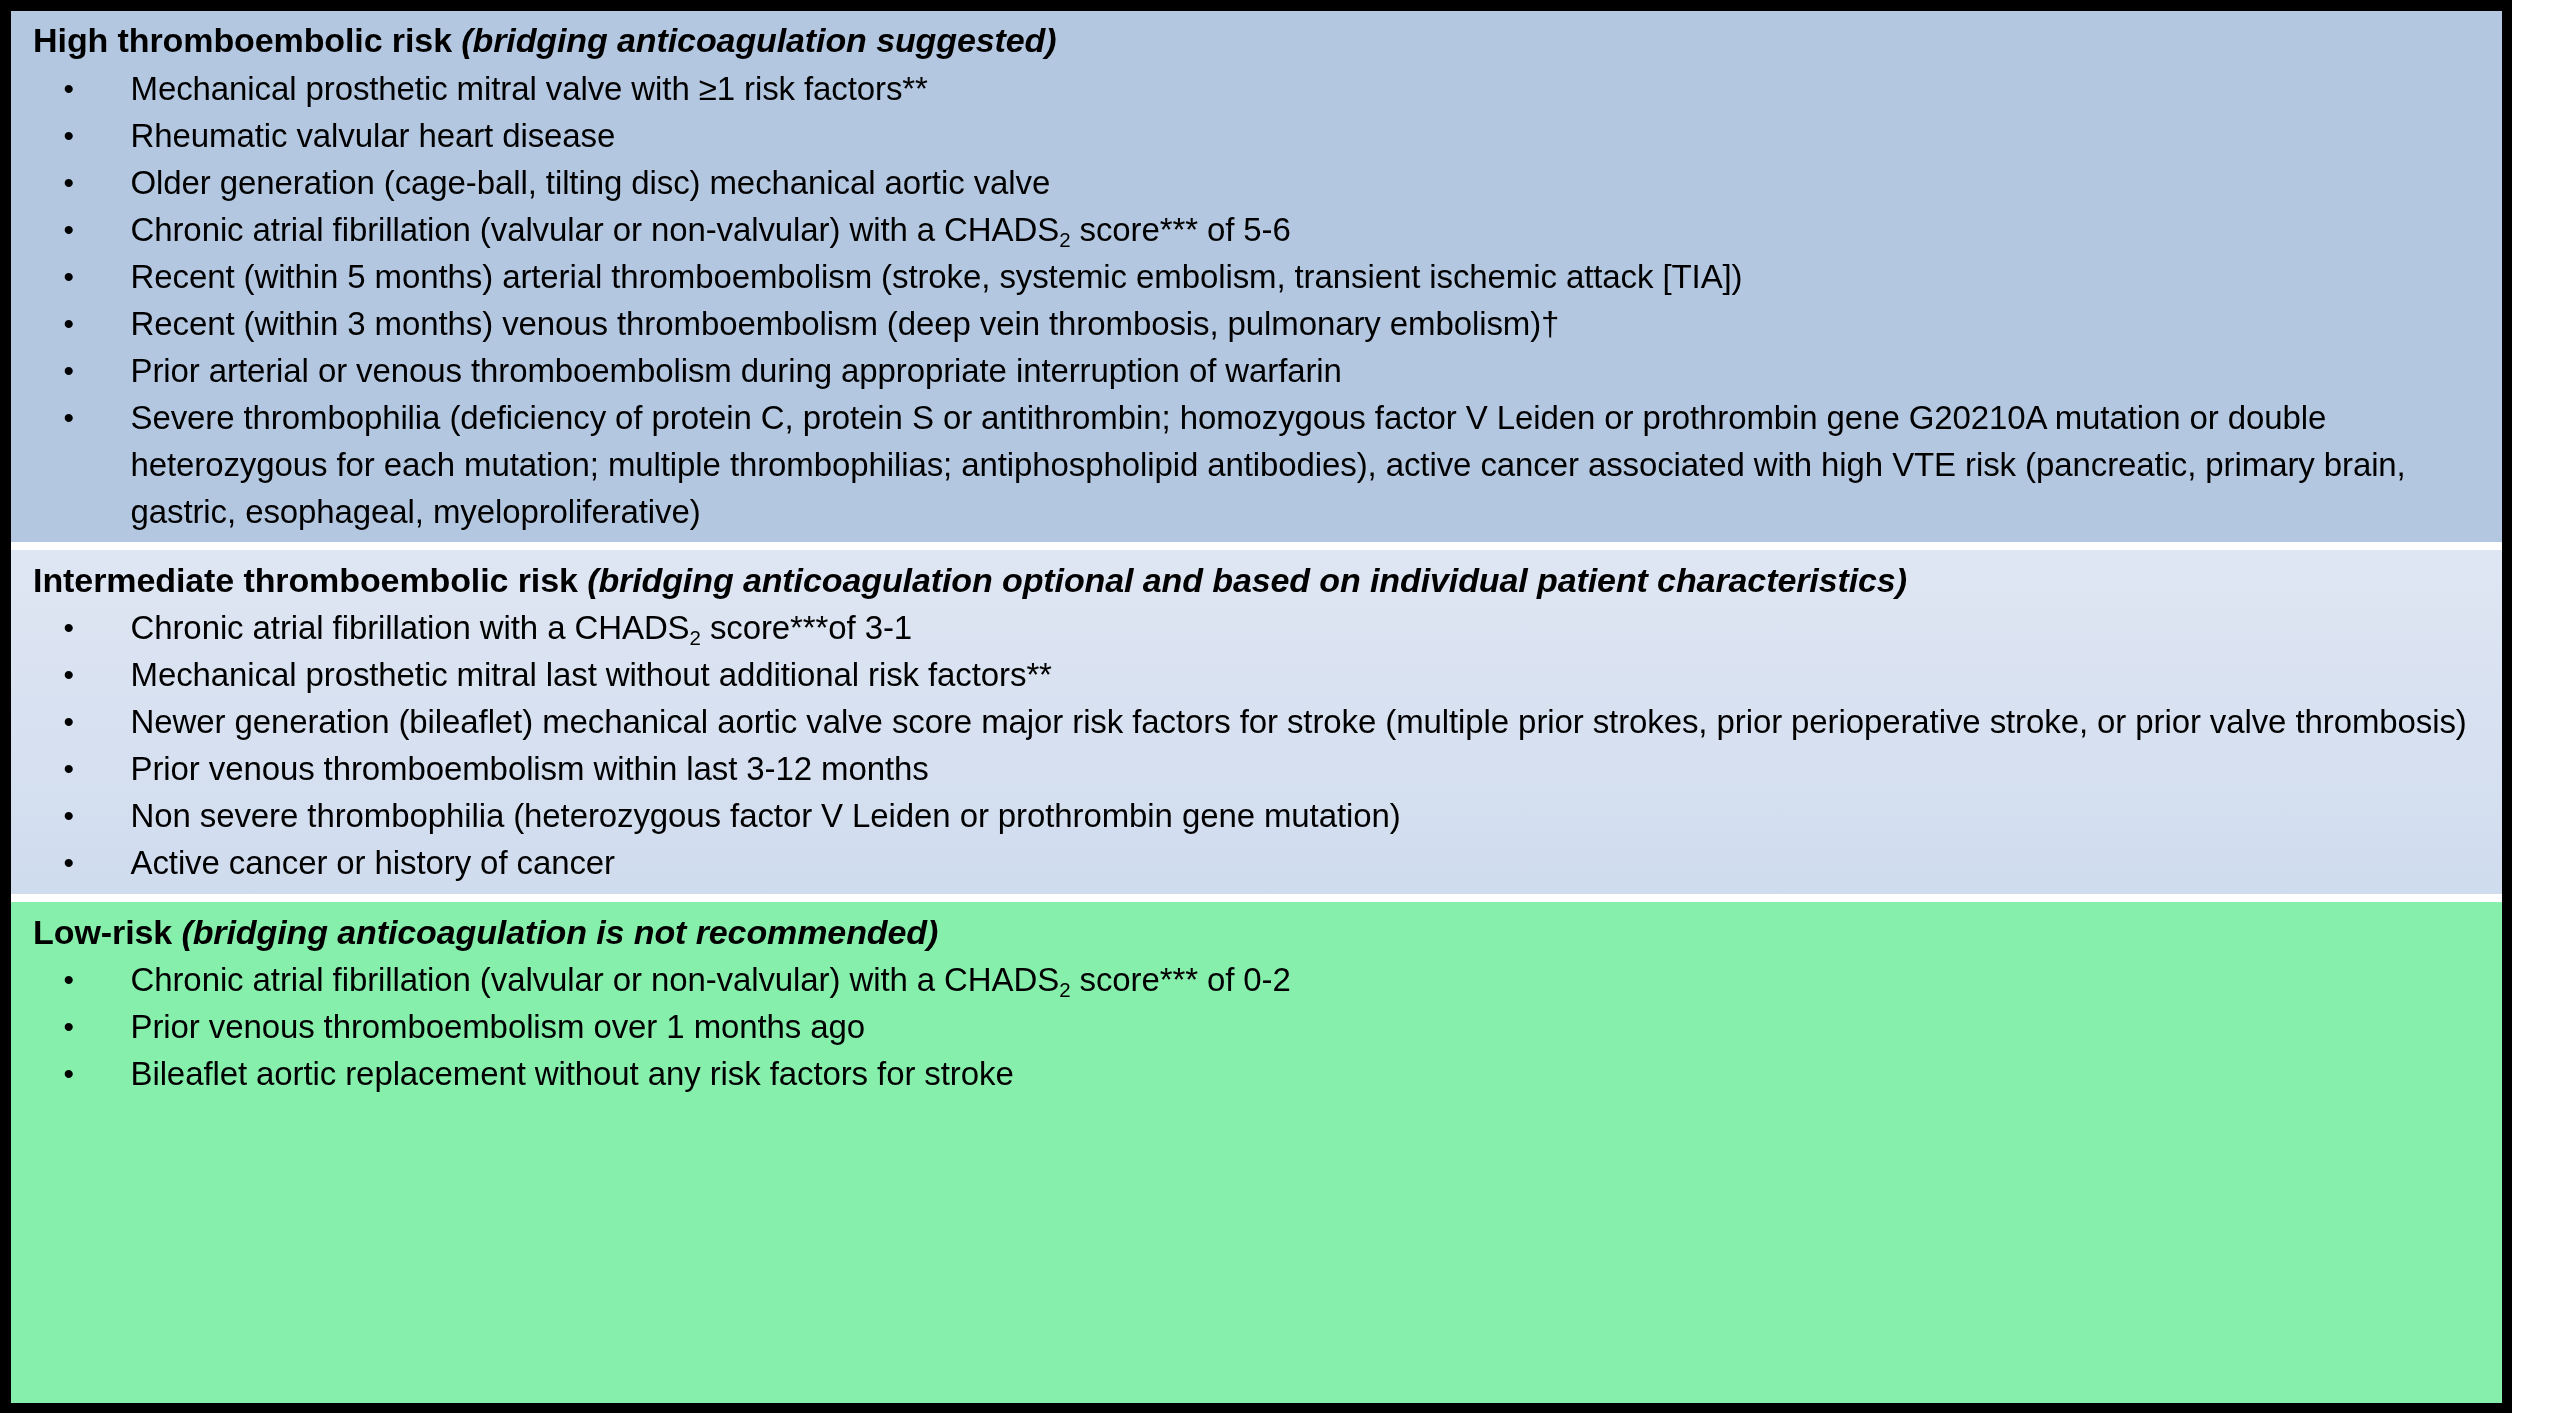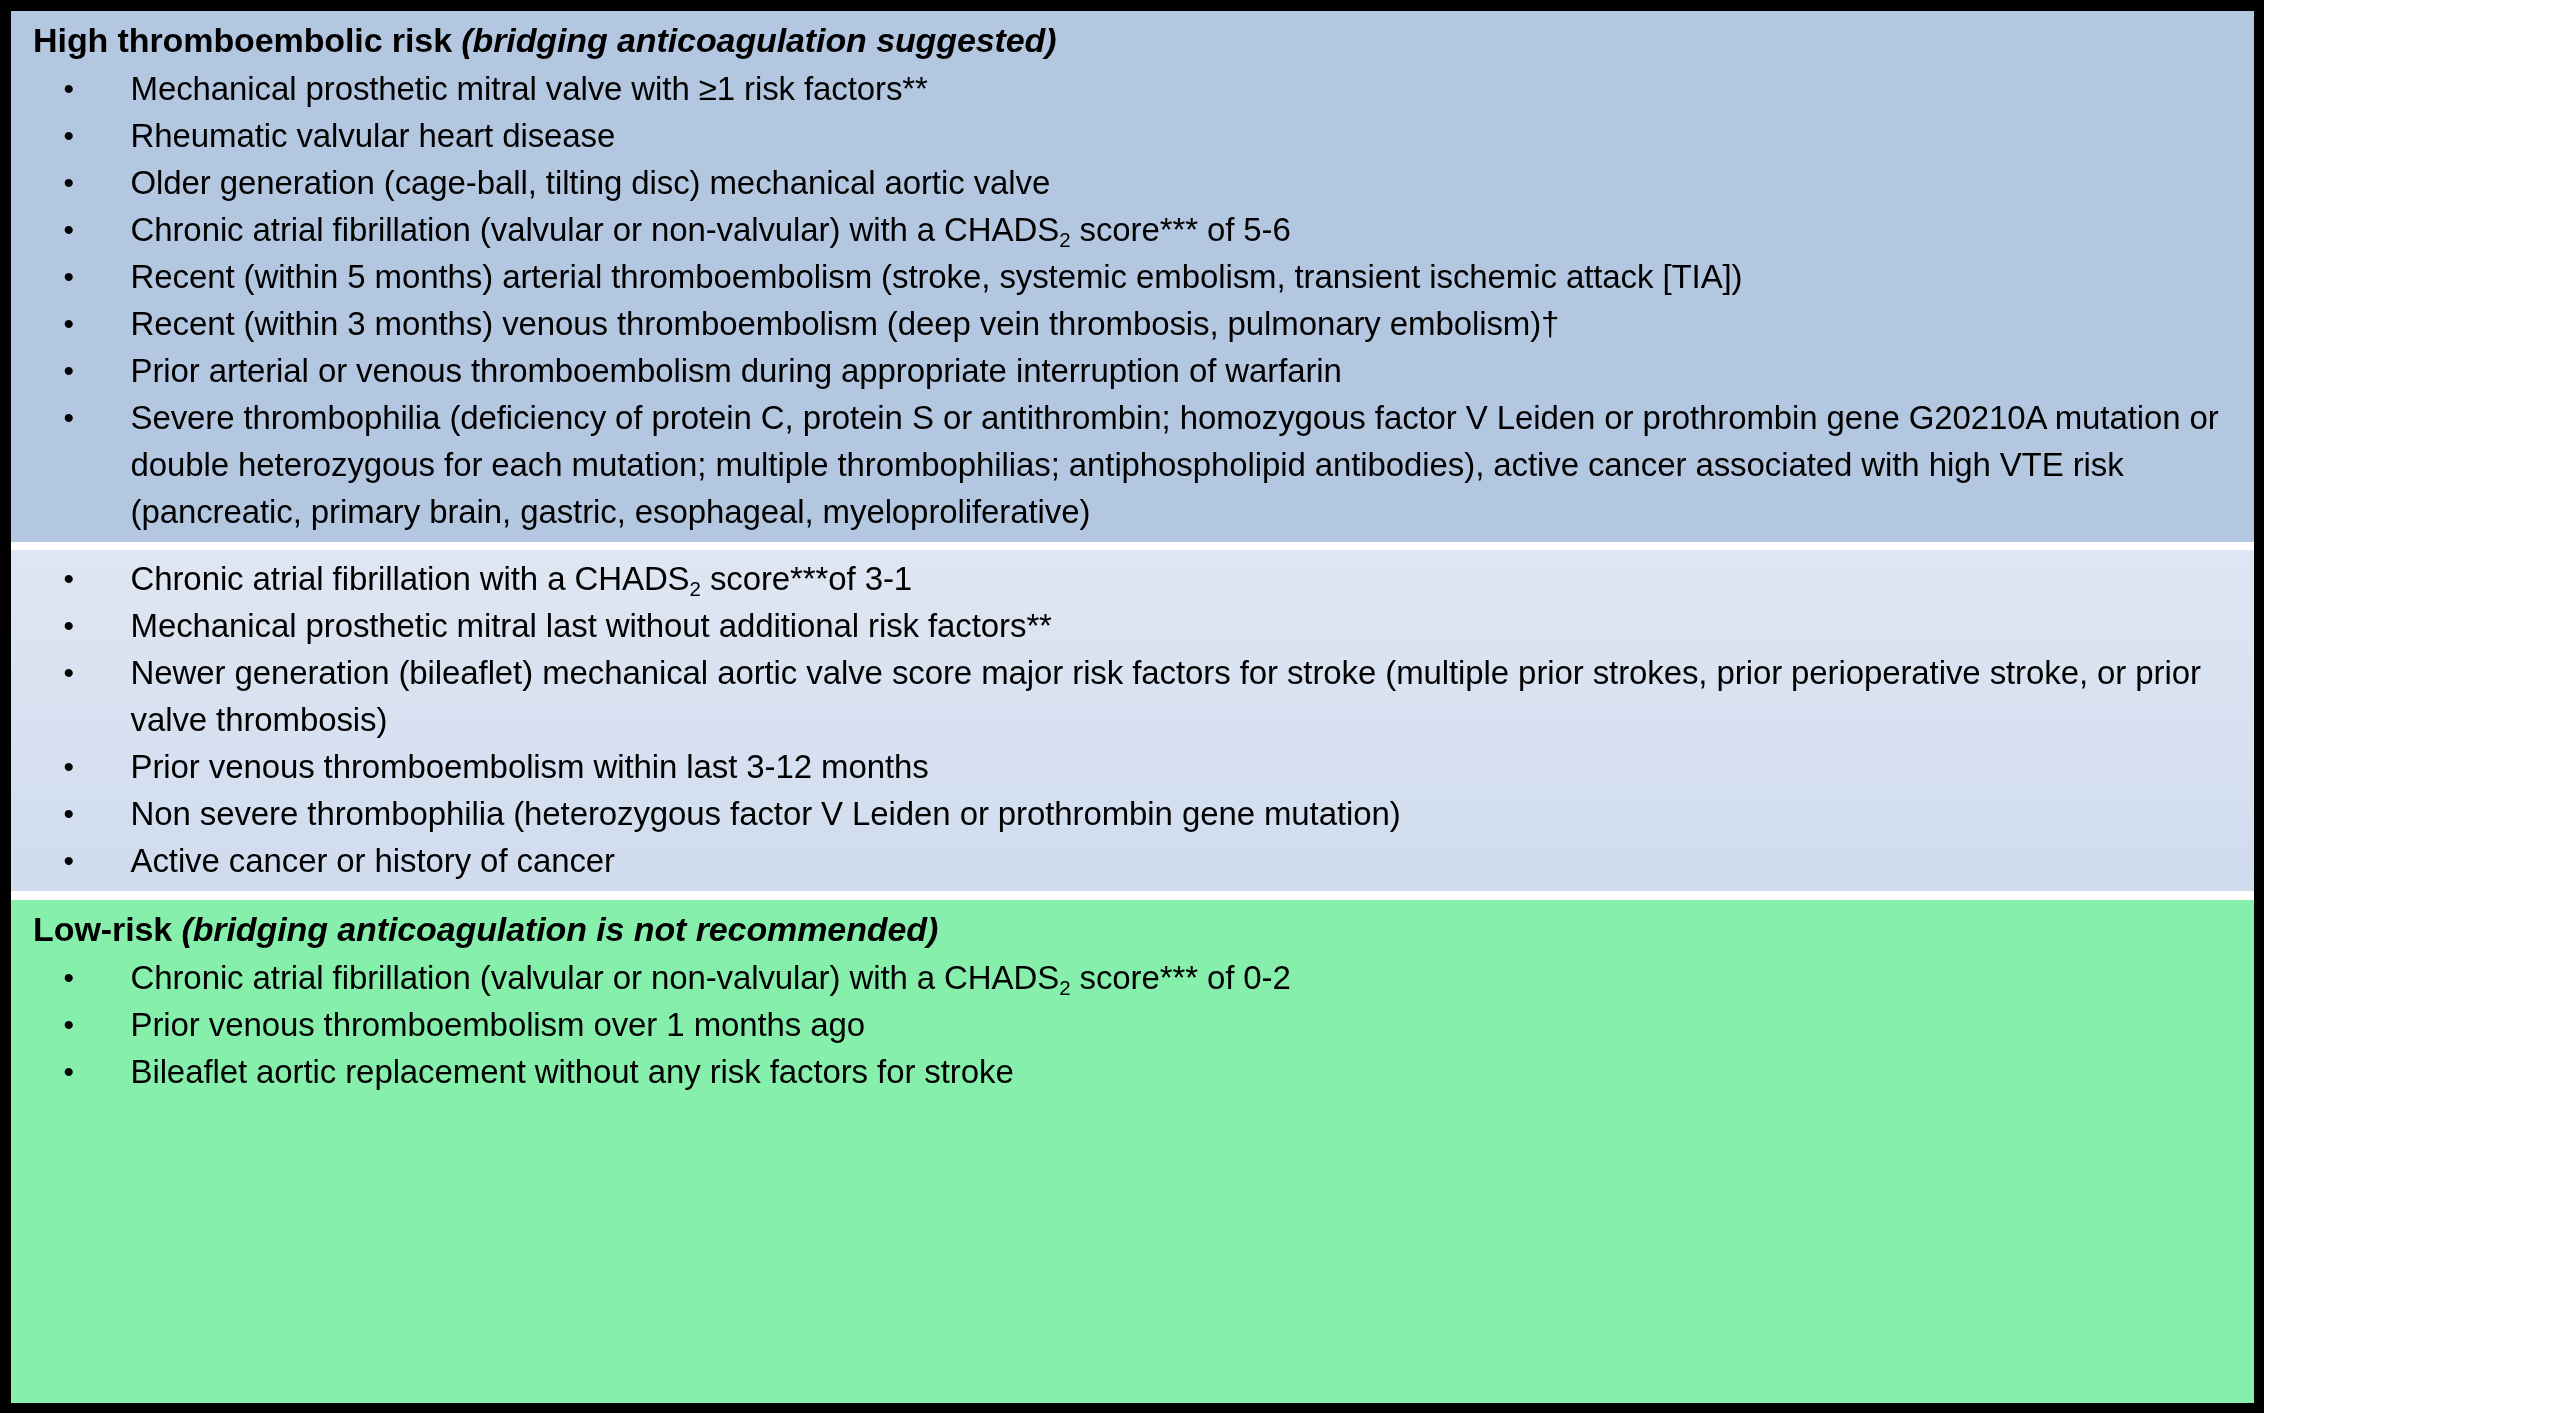--- a/index.html
+++ b/index.html
@@ -4,21 +4,21 @@
 <title>Thromboembolic Risk Stratification Table</title>
 <style>
   html, body {
     margin: 0;
     padding: 0;
     background: #ffffff;
   }
 
   #page {
     position: relative;
-    width: 2264px;
+    width: 2512px;
     height: 1413px;
     background: #000000;
     box-sizing: border-box;
     padding: 10.5px;
     font-family: "Liberation Sans", "DejaVu Sans", sans-serif;
     overflow: hidden;
   }
 
   .table-body {
     position: relative;
@@ -148,20 +148,23 @@
           <span class="bullet-text">Prior arterial or venous thromboembolism during appropriate interruption of warfarin</span>
         </li>
         <li class="bullet-item">
           <span class="bullet-dot">•</span>
           <span class="bullet-text">Severe thrombophilia (deficiency of protein C, protein S or antithrombin; homozygous factor V Leiden or prothrombin gene G20210A mutation or double heterozygous for each mutation; multiple thrombophilias; antiphospholipid antibodies), active cancer associated with high VTE risk (pancreatic, primary brain, gastric, esophageal, myeloproliferative)</span>
         </li>
       </ul>
     </section>
 
     <section class="risk-section sec-intermediate">
+      <div class="section-heading">
+        <span class="head-main">Intermediate thromboembolic risk </span><span class="head-sub">(bridging anticoagulation optional and based on individual patient characteristics)</span>
+      </div>
       <ul class="bullet-list">
         <li class="bullet-item">
           <span class="bullet-dot">•</span>
           <span class="bullet-text"><span>Chronic atrial fibrillation with a CHADS</span><sub>2</sub><span> score***of 3-1</span></span>
         </li>
         <li class="bullet-item">
           <span class="bullet-dot">•</span>
           <span class="bullet-text">Mechanical prosthetic mitral last without additional risk factors**</span>
         </li>
         <li class="bullet-item">

